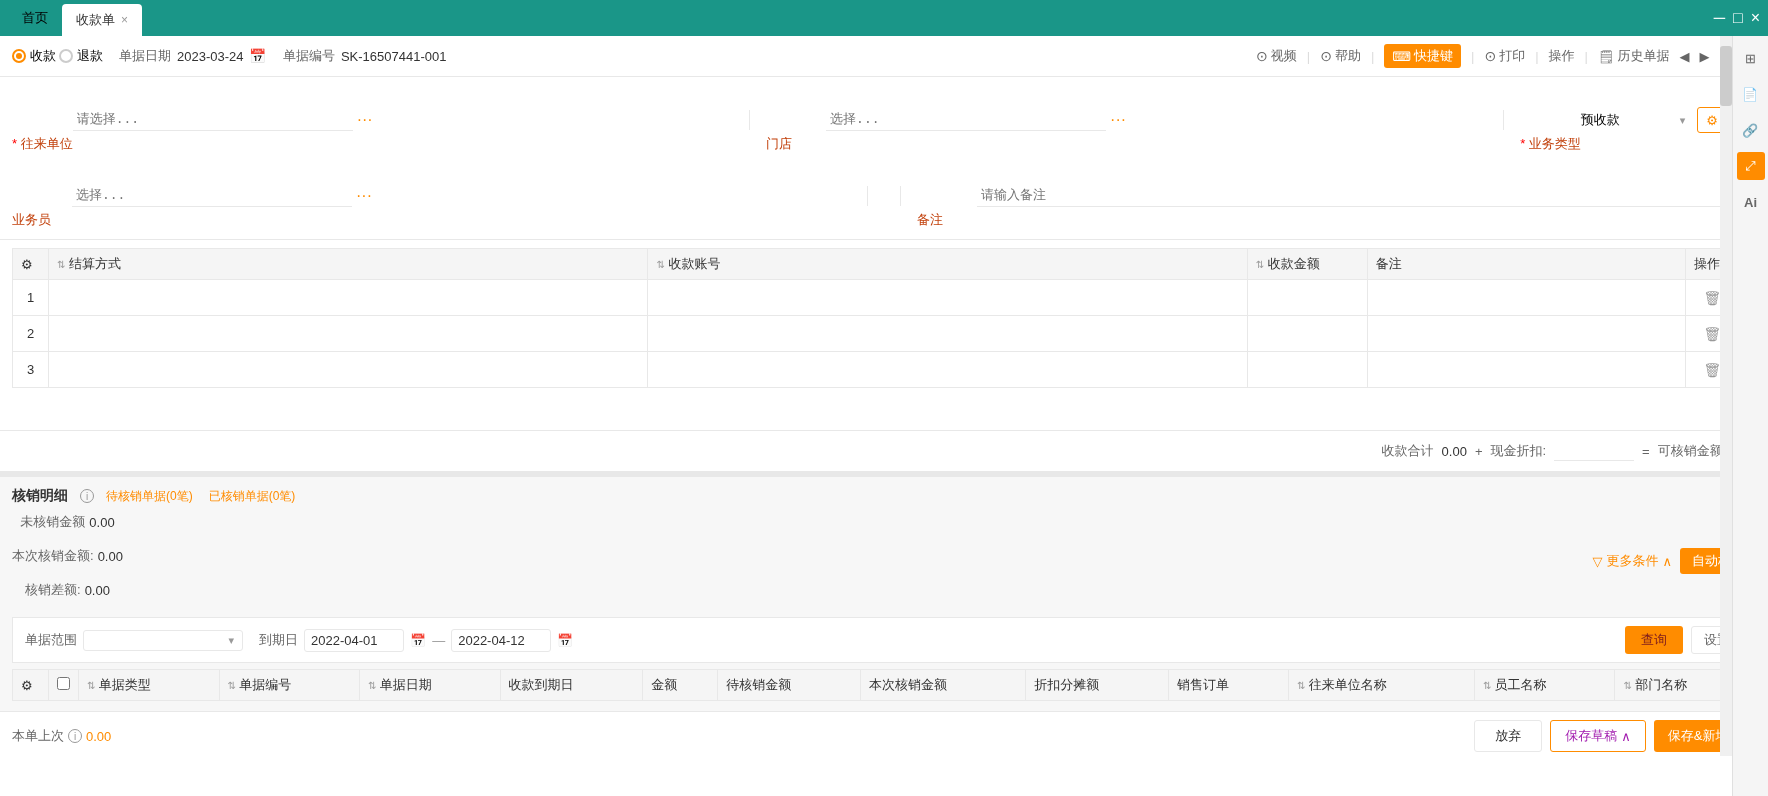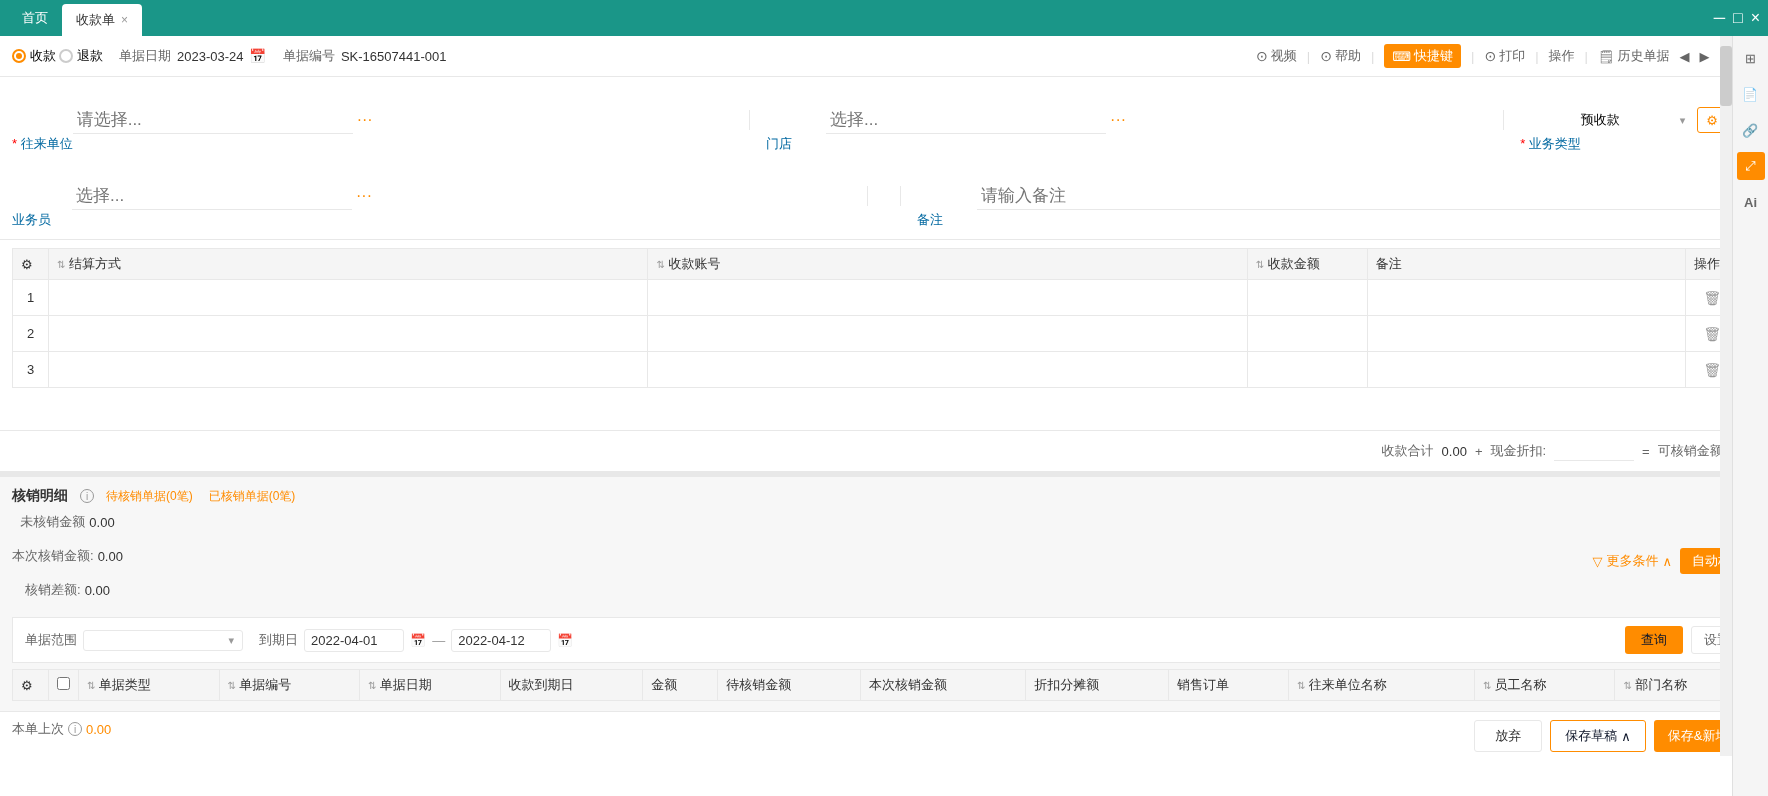--- a/index.html
+++ b/index.html
@@ -18,21 +18,21 @@
       display: flex;
       align-items: center;
       padding: 0 14px;
       height: 36px;
       color: #fff;
       cursor: pointer;
       font-size: 13px;
     }
     .tab-item.home {
       background: transparent;
-      color: #ffffff;
+      color: #000000;
     }
     .tab-item.active {
       background: #fff;
       color: #333;
       border-radius: 4px 4px 0 0;
       margin-top: 4px;
       height: 32px;
     }
     .tab-close {
       margin-left: 6px;
@@ -163,37 +163,38 @@
       gap: 0;
       margin-bottom: 10px;
     }
     .form-row:last-child { margin-bottom: 0; }
     .field-group {
       display: flex;
       align-items: center;
       flex: 1;
     }
     .field-label {
-      color: #0369a1;
+      color: #c2410c;
       white-space: nowrap;
       min-width: 60px;
       margin-top: 48px;
     }
     .field-label.required::before {
       content: '* ';
       color: #f00;
     }
     .field-input {
       flex: 1;
       border: none;
       border-bottom: 1px solid #e8e8e8;
       padding: 3px 4px;
       color: #bbb;
       outline: none;
-      font-size: 17px;
+      font-size: 13px;
+      font-family: Liberation Mono, monospace;
     }
     .field-more {
       color: #ff8c00;
       cursor: pointer;
       font-size: 16px;
       padding: 0 4px;
     }
     .field-divider {
       width: 1px;
       height: 20px;
@@ -405,21 +406,21 @@
     .date-input {
       border: 1px solid #e8e8e8;
       padding: 3px 6px;
       border-radius: 3px;
       color: #333;
       width: 100px;
     }
     .date-separator { color: #999; }
     .query-btn {
       background: #ff8c00;
-      color: #0f172a;
+      color: #7f1d1d;
       border: none;
       border-radius: 3px;
       padding: 4px 16px;
       cursor: pointer;
       font-size: 13px;
     }
     .settings-sm-btn {
       background: #fff;
       border: 1px solid #e8e8e8;
       color: #666;
@@ -448,21 +449,21 @@
       color: #333;
       font-weight: normal;
       white-space: nowrap;
       font-size: 12px;
     }
     .sort-icon { color: #999; font-size: 10px; }
 
     
     .footer {
       display: flex;
-      align-items: flex-start;
+      align-items: center;
       padding: 8px 12px;
       border-top: 1px solid #e8e8e8;
       background: #fff;
       flex-shrink: 0;
     }
     .footer-info {
       display: flex;
       align-items: center;
       gap: 4px;
       color: #666;
@@ -478,21 +479,21 @@
       border: 1px solid #e8e8e8;
       color: #333;
       border-radius: 3px;
       padding: 6px 20px;
       cursor: pointer;
       font-size: 13px;
     }
     .btn-save-draft {
       background: #fff;
       border: 1px solid #ff8c00;
-      color: #0f172a;
+      color: #a21caf;
       border-radius: 3px;
       padding: 6px 14px;
       cursor: pointer;
       font-size: 13px;
       display: flex;
       align-items: center;
       gap: 4px;
     }
     .btn-save-new {
       background: #ff8c00;

